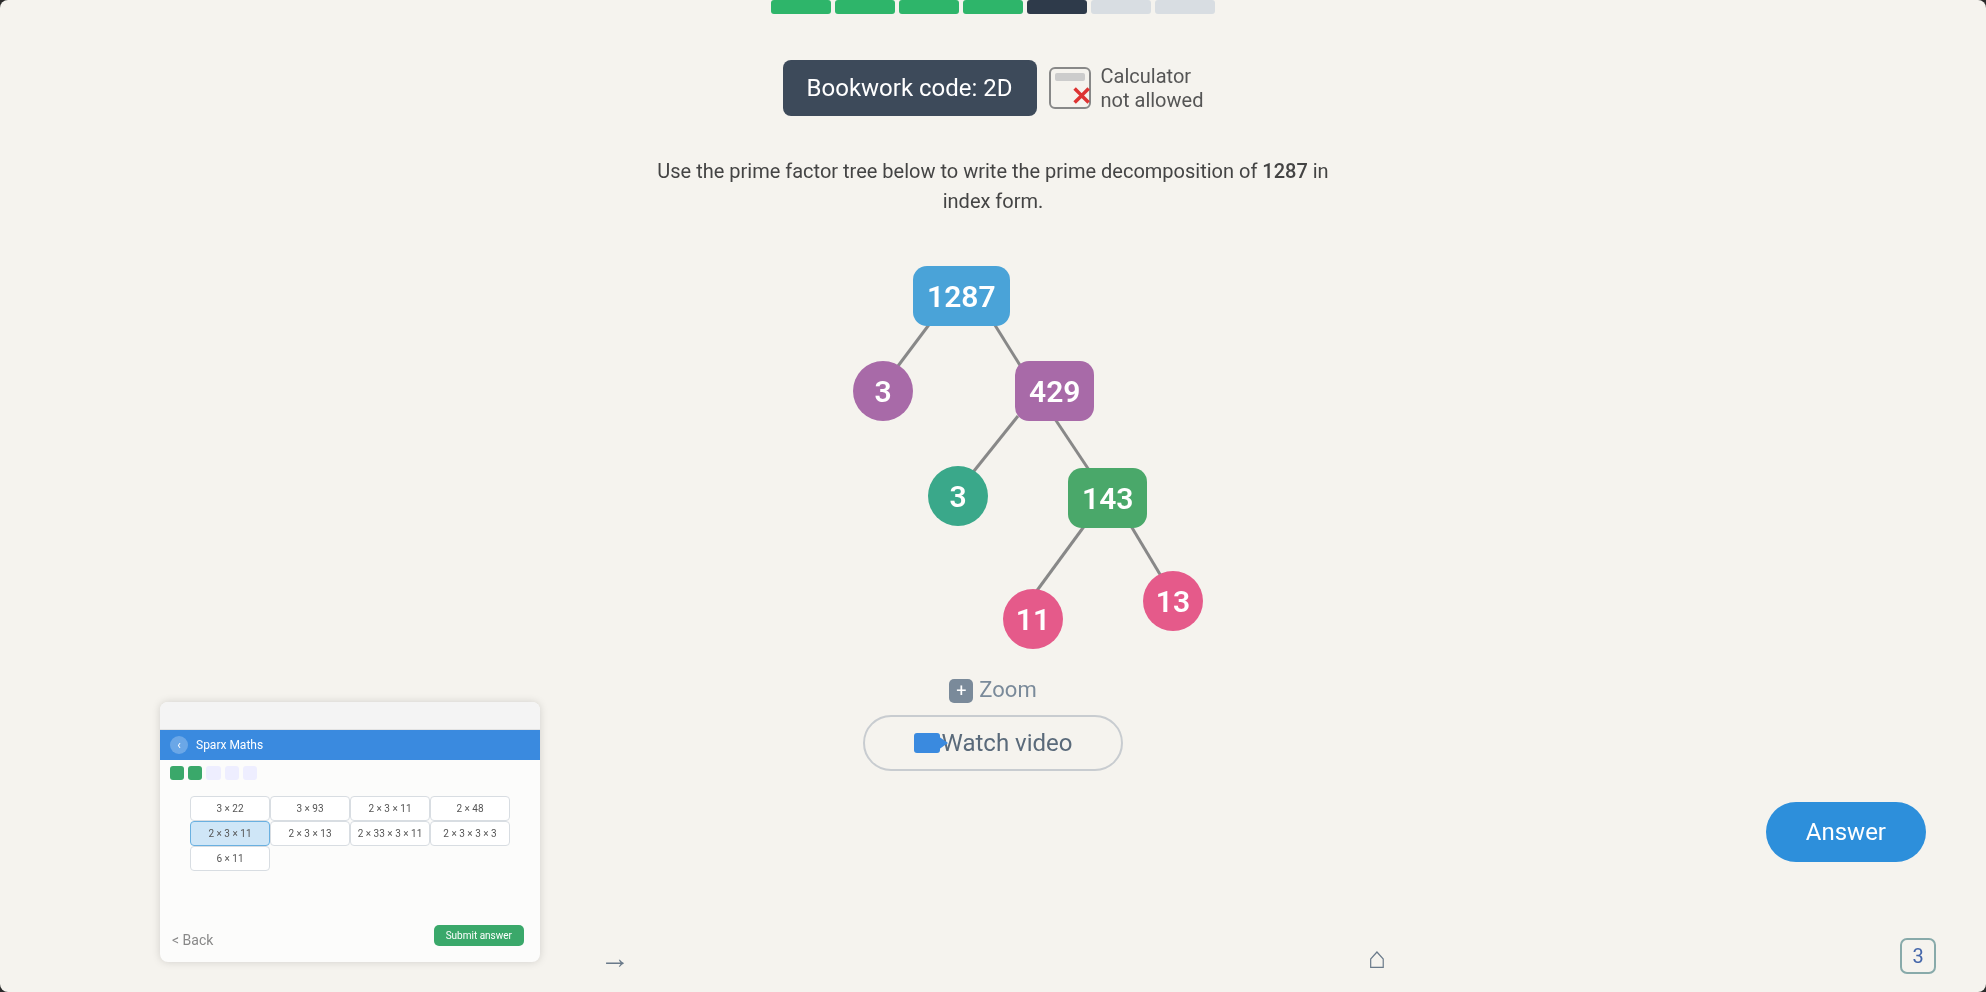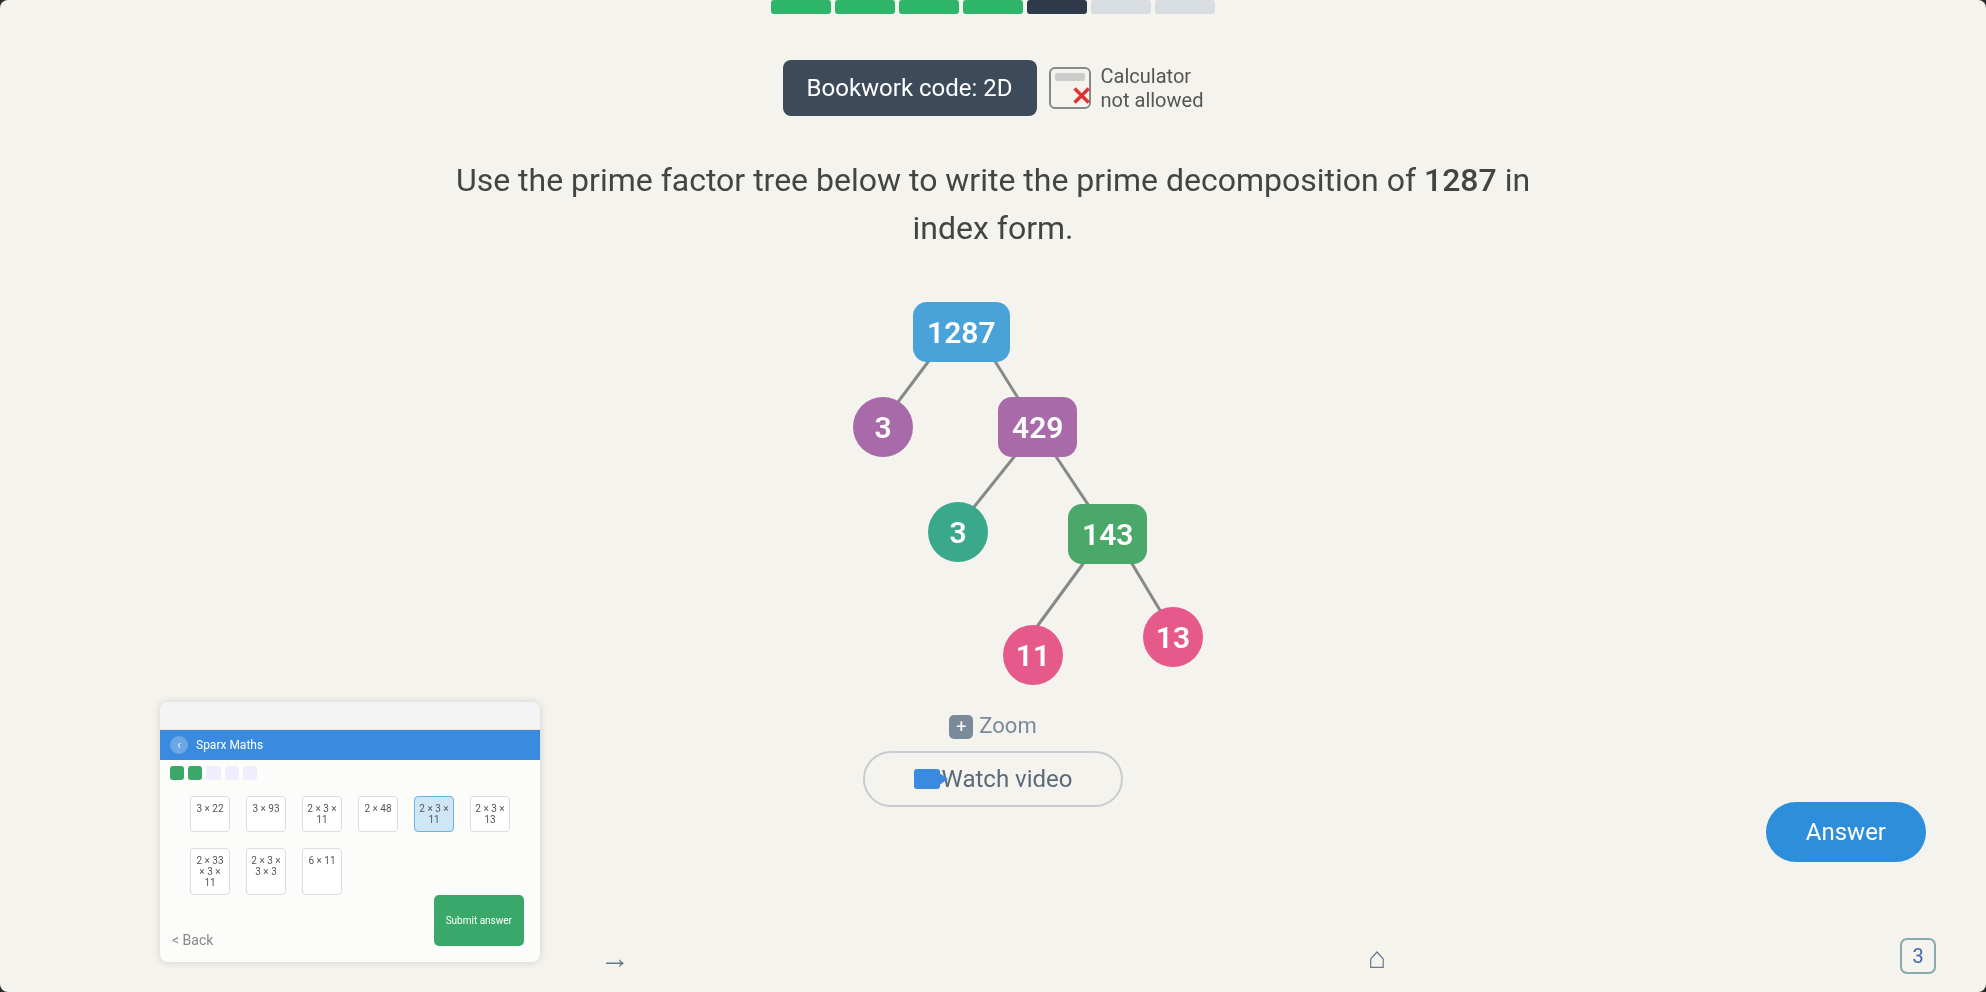--- a/index.html
+++ b/index.html
@@ -82,21 +82,21 @@
     font-size: 26px;
     font-weight: bold;
     position: absolute;
     bottom: -4px;
     right: -4px;
   }
 
   .question {
     margin-top: 40px;
     text-align: center;
-    font-size: 32px;
+    font-size: 20px;
     color: #444;
     line-height: 1.5;
     padding: 0 200px;
   }
   .question .num { font-weight: 500; }
 
   .tree-area {
     position: relative;
     margin: 40px auto 0;
     width: 520px;
@@ -260,43 +260,43 @@
     background: #eef;
     padding: 2px 6px;
     border-radius: 3px;
     font-size: 9px;
     color: #66a;
   }
   .slideover .so-tags span.g { background: #3aa86a; color:#fff; }
   .slideover .so-grid {
     padding: 10px 30px;
     display: grid;
-    grid-template-columns: repeat(6, 1fr);
-    gap: 16px;
+    grid-template-columns: repeat(4, 1fr);
+    gap: 0;
   }
   .slideover .opt {
     border: 1px solid #d8dde2;
     border-radius: 4px;
     text-align: center;
     padding: 6px 2px;
     font-size: 10px;
     color: #555;
     background: #fff;
   }
   .slideover .opt.sel {
     background: #cfe6f7;
     border-color: #6ab0e0;
   }
   .slideover .so-submit {
     position: absolute;
     right: 16px;
     bottom: 16px;
     background: #3aa86a;
     color: #fff;
-    padding: 20px 12px;
+    padding: 5px 12px;
     border-radius: 5px;
     font-size: 10px;
   }
   .slideover .so-back {
     position: absolute;
     left: 12px;
     bottom: 14px;
     font-size: 14px;
     color: #888;
     text-align: center;
@@ -341,21 +341,21 @@
     <svg class="tree-lines" viewBox="0 0 520 420">
       <line x1="210" y1="50" x2="150" y2="130" stroke="#888" stroke-width="3"></line>
       <line x1="250" y1="50" x2="300" y2="130" stroke="#888" stroke-width="3"></line>
       <line x1="285" y1="160" x2="225" y2="235" stroke="#888" stroke-width="3"></line>
       <line x1="320" y1="160" x2="370" y2="235" stroke="#888" stroke-width="3"></line>
       <line x1="355" y1="265" x2="300" y2="340" stroke="#888" stroke-width="3"></line>
       <line x1="395" y1="265" x2="440" y2="340" stroke="#888" stroke-width="3"></line>
     </svg>
     <div class="node c-blue" style="left:180px; top:10px;">1287</div>
     <div class="node circle c-purple" style="left:120px; top:105px;">3</div>
-    <div class="node c-purple" style="left:265px; top:105px;">429</div>
+    <div class="node c-purple" style="left:282px; top:105px;">429</div>
     <div class="node circle c-teal" style="left:195px; top:210px;">3</div>
     <div class="node c-green" style="left:335px; top:212px;">143</div>
     <div class="node circle c-pink" style="left:270px; top:333px;">11</div>
     <div class="node circle c-pink" style="left:410px; top:315px;">13</div>
   </div>
 
   <div class="zoom-row">
     <span class="plus">+</span><span>Zoom</span>
   </div>
 

